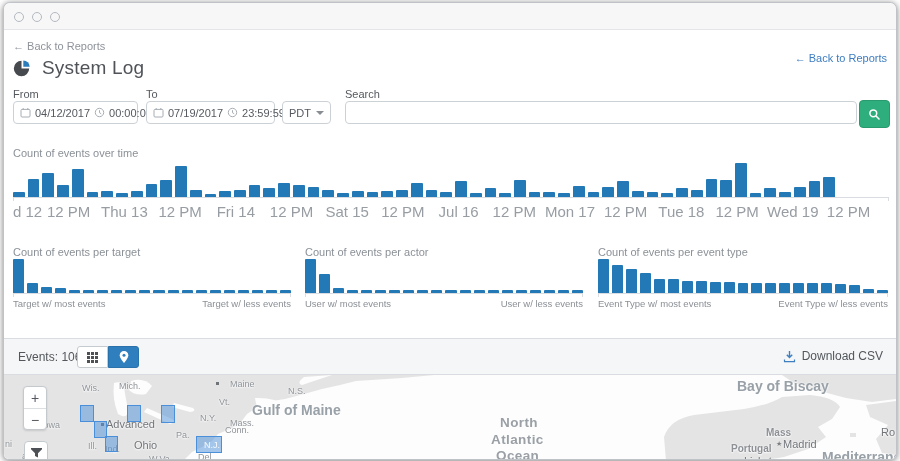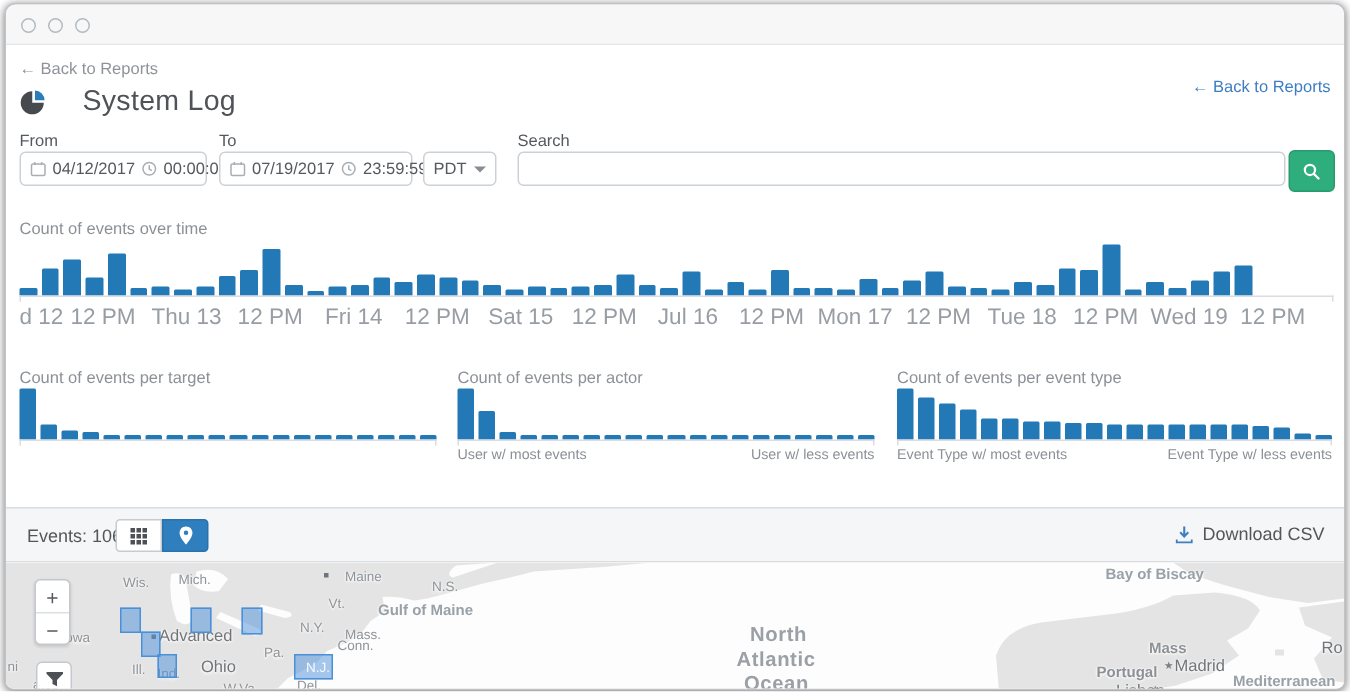--- a/index.html
+++ b/index.html
@@ -8,21 +8,21 @@
   .window{position:absolute;left:3px;right:3px;top:2px;bottom:1px;background:#fff;
     border:1px solid #bfc3c8;border-radius:7px 7px 6px 6px;
     box-shadow:0 1px 6px rgba(0,0,0,.5);overflow:hidden;}
   
   .chrome{position:absolute;left:0;right:0;top:0;height:26px;background:#f7f7f8;
     border-bottom:1px solid #e3e5e8;border-radius:7px 7px 0 0;}
   .tl{position:absolute;top:9px;width:8px;height:8px;border:1px solid #b4bac1;border-radius:50%;background:transparent;}
   
   .back-left{position:absolute;left:9px;top:37px;font-size:11px;color:#8e939a;text-decoration:none;cursor:pointer;}
   .back-right{position:absolute;right:9px;top:49px;font-size:11px;color:#3d7dc1;text-decoration:none;cursor:pointer;}
-  .title-row{position:absolute;left:9px;top:54px;display:flex;align-items:center;gap:25px;}
+  .title-row{position:absolute;left:9px;top:54px;display:flex;align-items:center;gap:12px;}
   .title-row h1{margin:0;font-size:19px;font-weight:400;color:#4f5358;letter-spacing:.2px;}
   
   .flabel{position:absolute;top:85px;font-size:11px;color:#55595f;}
   .finput{position:absolute;top:98px;height:23px;border:1px solid #ccd1d6;border-radius:4px;background:#fff;
     display:flex;align-items:center;gap:4px;padding:0 6px;font-size:11px;color:#55595f;box-sizing:border-box;cursor:text;}
   .sel{cursor:pointer;justify-content:space-between;}
   .caret{width:0;height:0;border-left:4px solid transparent;border-right:4px solid transparent;border-top:4px solid #878d93;}
   .search-btn{position:absolute;top:97px;right:6px;width:29px;height:26px;background:#2fae7d;border:1px solid #29996e;
     border-radius:4px;display:flex;align-items:center;justify-content:center;cursor:pointer;}
   .adv{position:absolute;top:124px;right:44px;font-size:11px;color:#4a7dbe;}
@@ -50,21 +50,21 @@
   .tbtn.grid{background:#fff;border:1px solid #c6cbd0;border-radius:3px 0 0 3px;}
   .tbtn.pin{background:#2f7fbe;border:1px solid #2a72ab;border-radius:0 3px 3px 0;}
   .grid-ico{width:3px;height:3px;background:#4d5156;margin:-8px 0 0 -8px;
     box-shadow:0 0 #4d5156,4px 0 #4d5156,8px 0 #4d5156,0 4px #4d5156,4px 4px #4d5156,8px 4px #4d5156,0 8px #4d5156,4px 8px #4d5156,8px 8px #4d5156;}
   .dl{position:absolute;right:13px;top:10px;display:flex;align-items:center;gap:6px;font-size:12px;color:#53575c;cursor:pointer;}
   
   .map{position:absolute;left:0;right:0;top:37px;height:86px;background:#fdfdfd;overflow:hidden;cursor:grab;}
   .map svg.land{position:absolute;left:0;top:0;}
   .ml{position:absolute;font-size:9px;color:#8f9499;white-space:nowrap;text-shadow:0 0 2px #fff,0 1px 2px #fff;}
   .ml.city{font-size:11px;color:#717579;}
-  .ml.water{font-size:10px;color:#99a1a8;font-weight:bold;}
+  .ml.water{font-size:14px;color:#99a1a8;font-weight:bold;}
   .ml.ocean{font-size:13.5px;color:#9aa0a6;font-weight:bold;letter-spacing:.4px;}
   .ml.country{font-size:10px;color:#8d9196;font-weight:bold;}
   .ml.on-marker{color:rgba(255,255,255,.92);text-shadow:none;z-index:4;}
   .mk{position:absolute;background:rgba(77,143,217,.5);border:1px solid #4a8fd9;box-sizing:border-box;z-index:3;cursor:pointer;}
   .poi-dot{position:absolute;width:3px;height:3px;background:#6f7478;z-index:2;}
   .poi-star{position:absolute;font-size:7px;color:#7c8084;z-index:2;}
   .zoomctl{position:absolute;left:19px;top:11px;width:24px;height:44px;background:#fff;border:1px solid #c4c9ce;
     border-radius:4px;box-shadow:0 1px 2px rgba(0,0,0,.12);z-index:5;box-sizing:border-box;}
   .zbtn{height:21px;display:flex;align-items:center;justify-content:center;font-size:14px;color:#55595f;cursor:pointer;}
   .zsep{border-top:1px solid #dcdfe2;}
@@ -255,20 +255,24 @@
           <div class="bar" style="height: 3px; background: rgb(35, 121, 182);"></div>
           <div class="bar" style="height: 3px; background: rgb(35, 121, 182);"></div>
           <div class="bar" style="height: 3px; background: rgb(35, 121, 182);"></div>
           <div class="bar" style="height: 3px; background: rgb(35, 121, 182);"></div>
           <div class="bar" style="height: 3px; background: rgb(35, 121, 182);"></div>
           <div class="bar" style="height: 3px; background: rgb(35, 121, 182);"></div>
           <div class="bar" style="height: 3px; background: rgb(35, 121, 182);"></div>
           <div class="bar" style="height: 3px; background: rgb(35, 121, 182);"></div>
         </div>
     <div class="axis"></div>
+    <div class="foot">
+      <span>Target w/ most events</span>
+      <span>Target w/ less events</span>
+    </div>
   </div>
 
   <div class="mini" style="left:594px;width:290px">
     <div class="bars">
           <div class="bar" style="height: 34px; background: rgb(35, 121, 182);"></div>
           <div class="bar" style="height: 28px; background: rgb(35, 121, 182);"></div>
           <div class="bar" style="height: 24px; background: rgb(35, 121, 182);"></div>
           <div class="bar" style="height: 20px; background: rgb(35, 121, 182);"></div>
           <div class="bar" style="height: 14px; background: rgb(35, 121, 182);"></div>
           <div class="bar" style="height: 14px; background: rgb(35, 121, 182);"></div>

